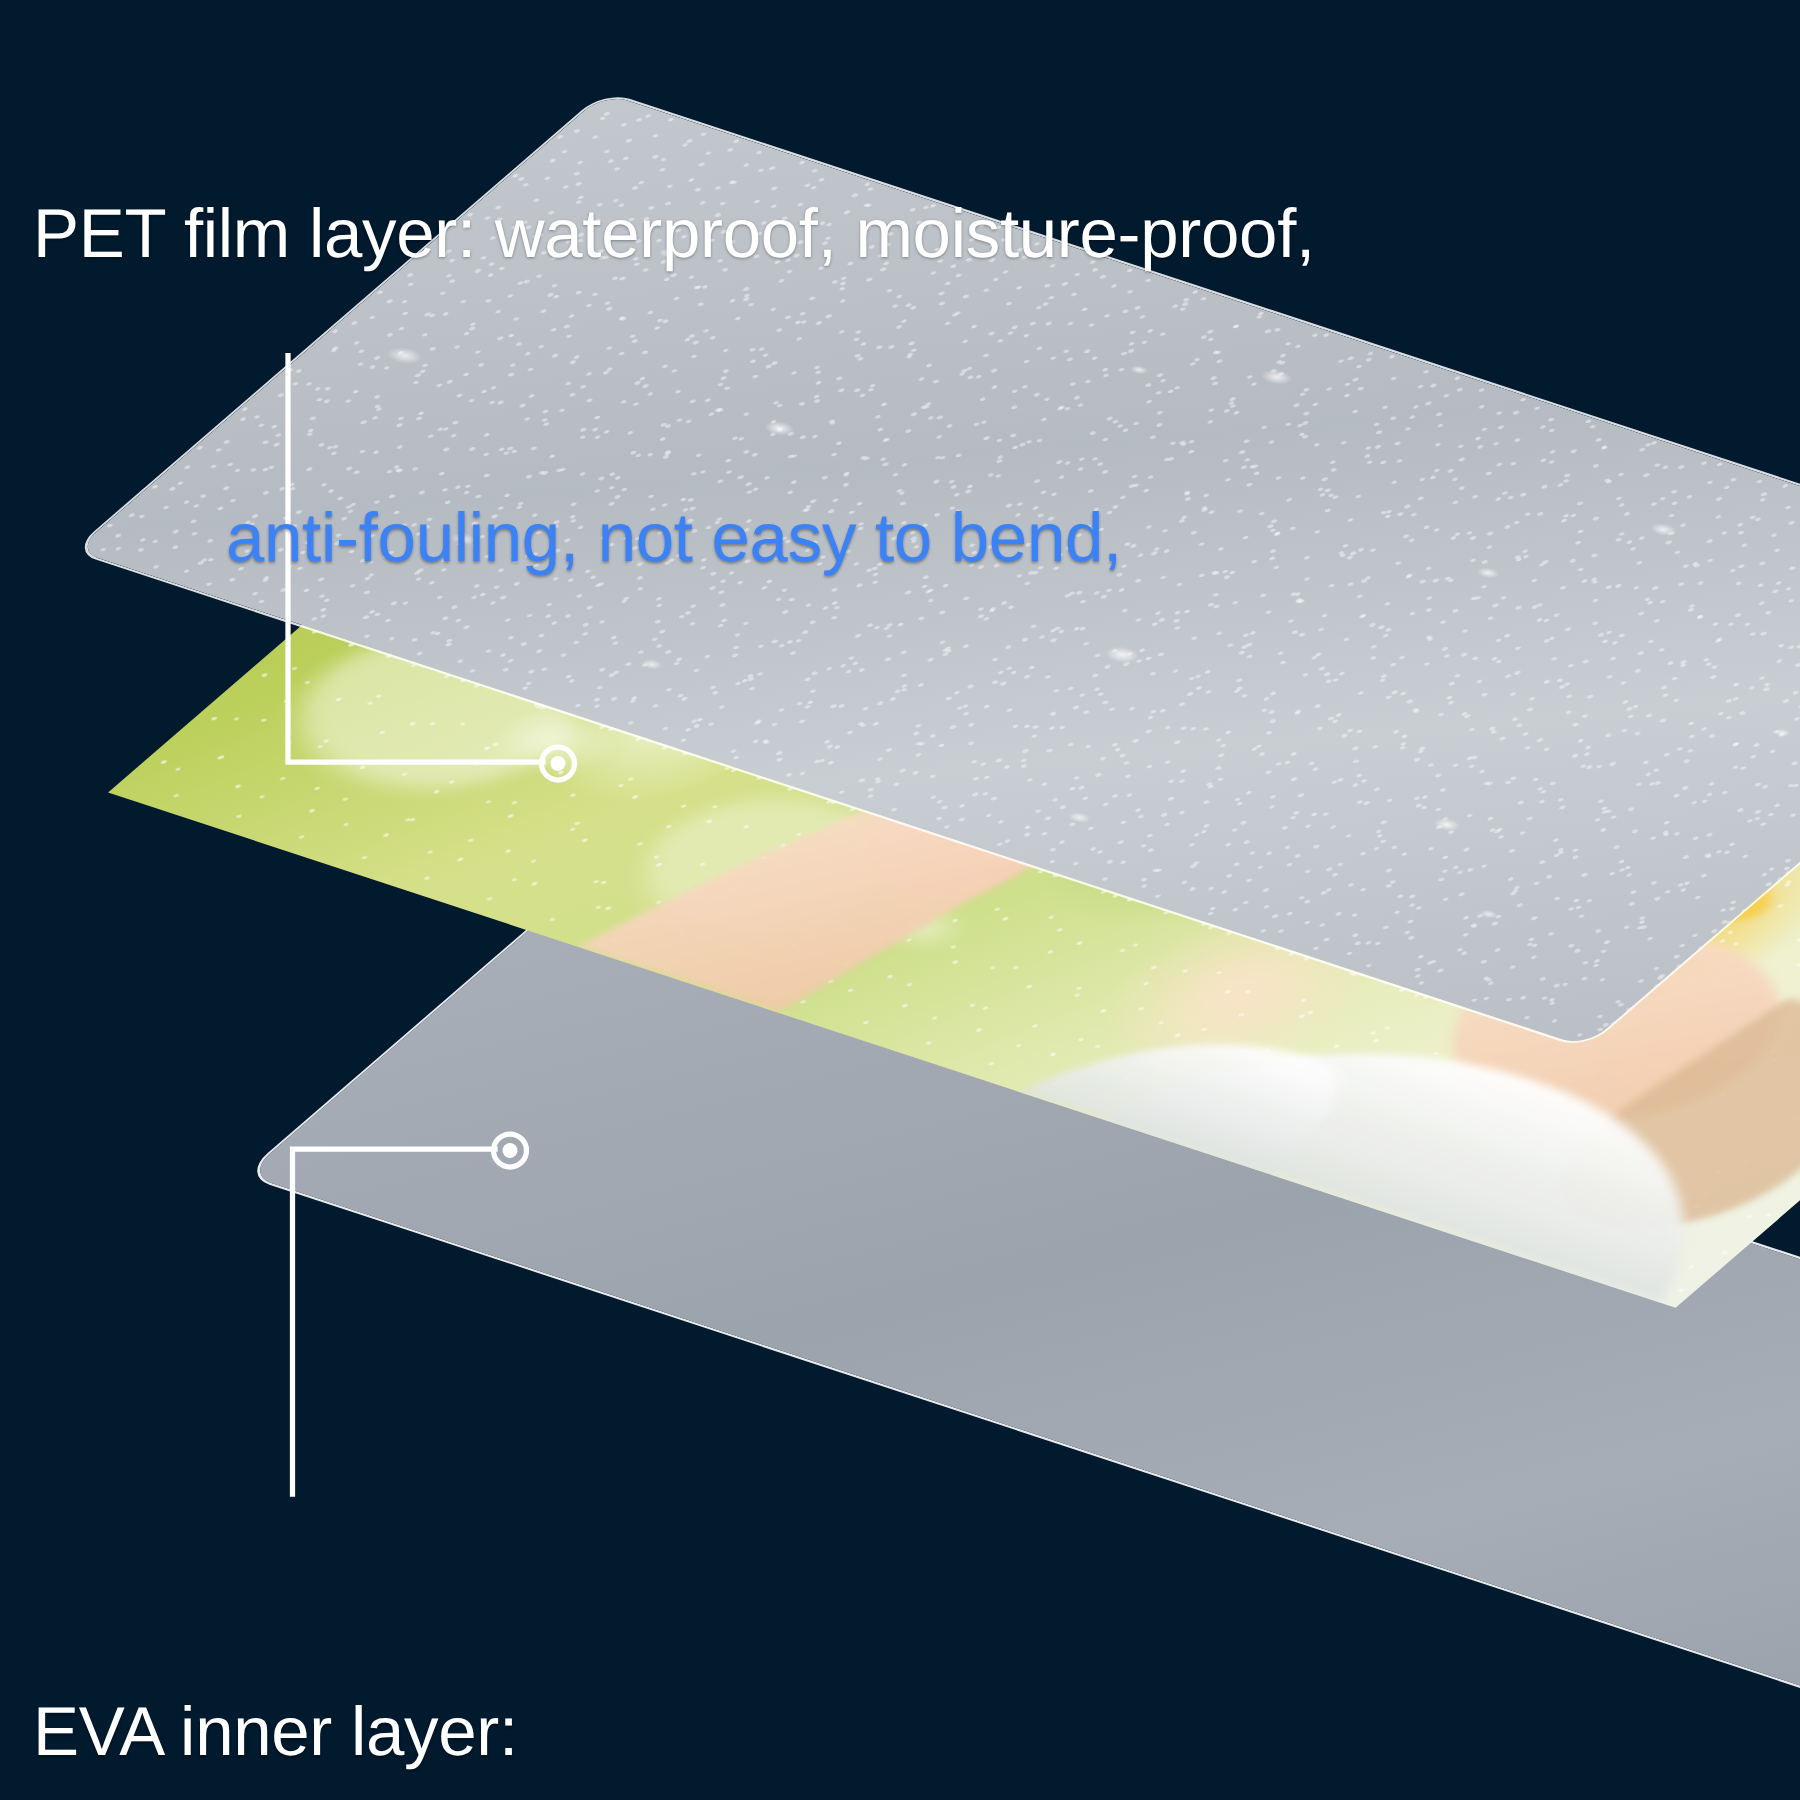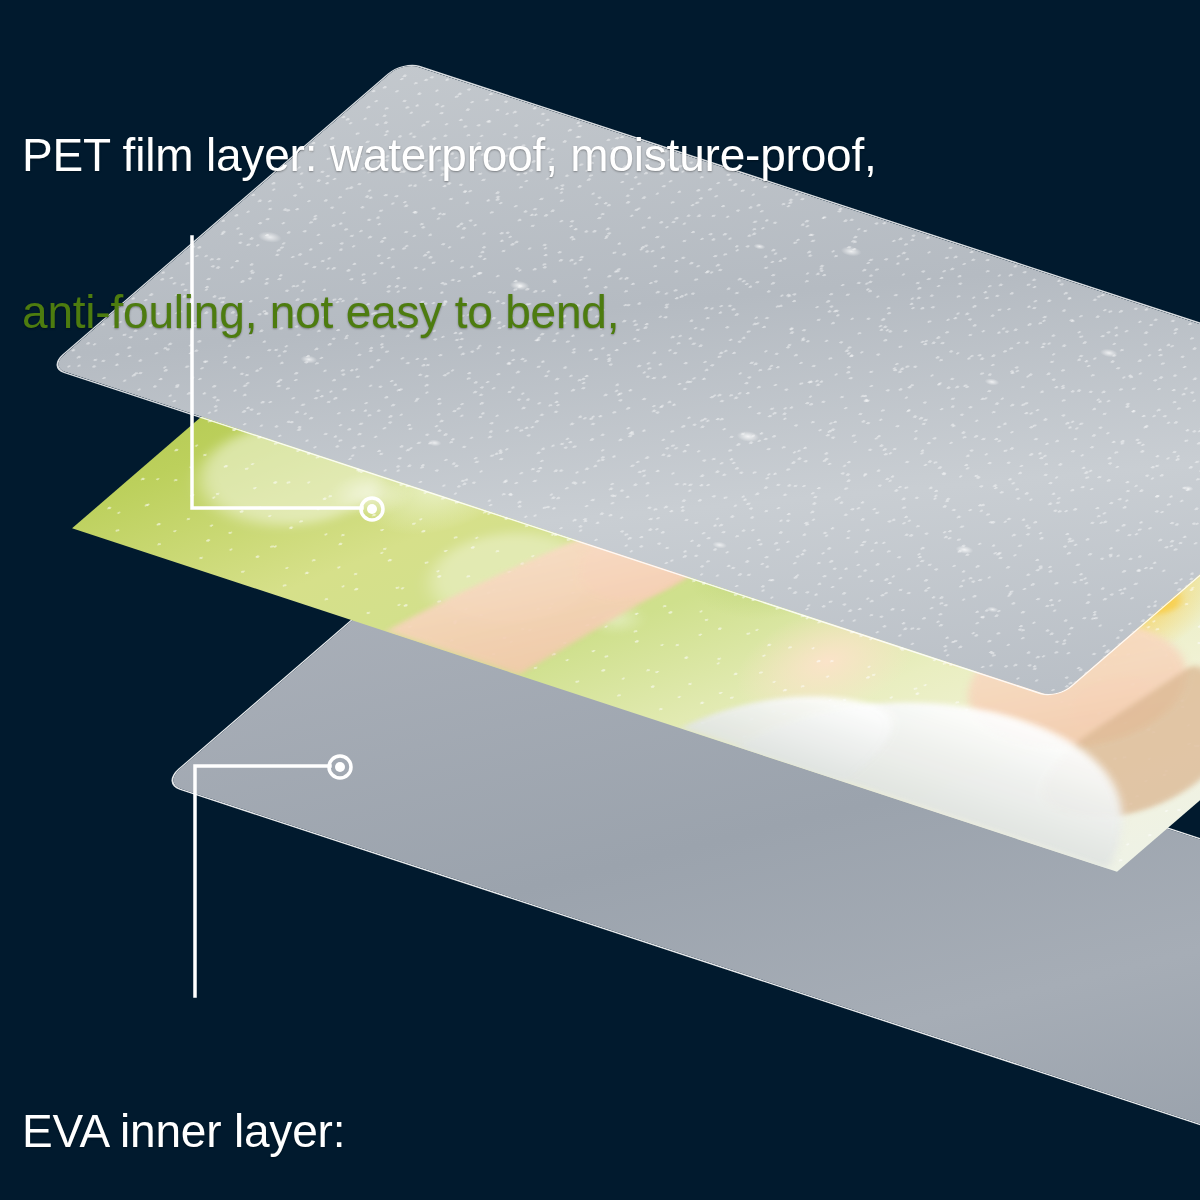--- a/index.html
+++ b/index.html
@@ -127,21 +127,21 @@
     transform: rotate(18.2deg) skewX(-31deg);
     border-radius:18px;
     background:linear-gradient(135deg,#a9afb8 0%, #9ba3ad 45%, #a6adb6 75%, #9aa2ac 100%);
     box-shadow:0 0 0 1.5px rgba(255,255,255,.9);
     z-index:20;
   }
 </style>
 </head>
 <body style="background: rgb(1, 26, 46);">
 
-<div id="stage" style="background: rgb(1, 26, 46);">
+<div id="stage" style="background: rgb(1, 26, 46); text-align: center;">
 
   <div class="slab" id="eva-layer"></div>
 
   <div class="slab" id="photo-layer">
     <svg id="photo-figure" viewBox="0 0 1100 420" preserveAspectRatio="none">
       <defs>
         <radialGradient id="gSun" cx="50%" cy="50%" r="50%">
           <stop offset="0%" stop-color="#e8a820"></stop>
           <stop offset="45%" stop-color="#f7ca3e"></stop>
           <stop offset="100%" stop-color="#fbe08a"></stop>
@@ -220,22 +220,22 @@
 
     <path id="eva-leader" d="M 330 766 L 195 766 L 195 996" fill="none" stroke="#ffffff" stroke-width="3.5" stroke-linecap="square"></path>
     <g>
       <circle cx="340" cy="767" r="11" fill="none" stroke="#ffffff" stroke-width="3.5"></circle>
       <circle cx="340" cy="767" r="5" fill="#ffffff"></circle>
     </g>
   </svg>
 
   <div class="callout-text" id="pet-text">
     <span style="color: rgb(255, 255, 255);">PET film layer: waterproof, moisture-proof,</span>
-    <span style="color: #4d7c0f;">anti-fouling, not easy to bend,</span>
+    <span style="color: #3b82f6; margin-top: 46px;">anti-fouling, not easy to bend,</span>
   </div>
 
   <div class="callout-text" id="eva-text">
-    <span style="color: rgb(255, 255, 255);">EVA inner layer:</span>
+    <span style="color: rgb(255, 255, 255); margin-top: 23px;">EVA inner layer:</span>
     
     
   </div>
 
 </div>
 
 </body></html>

